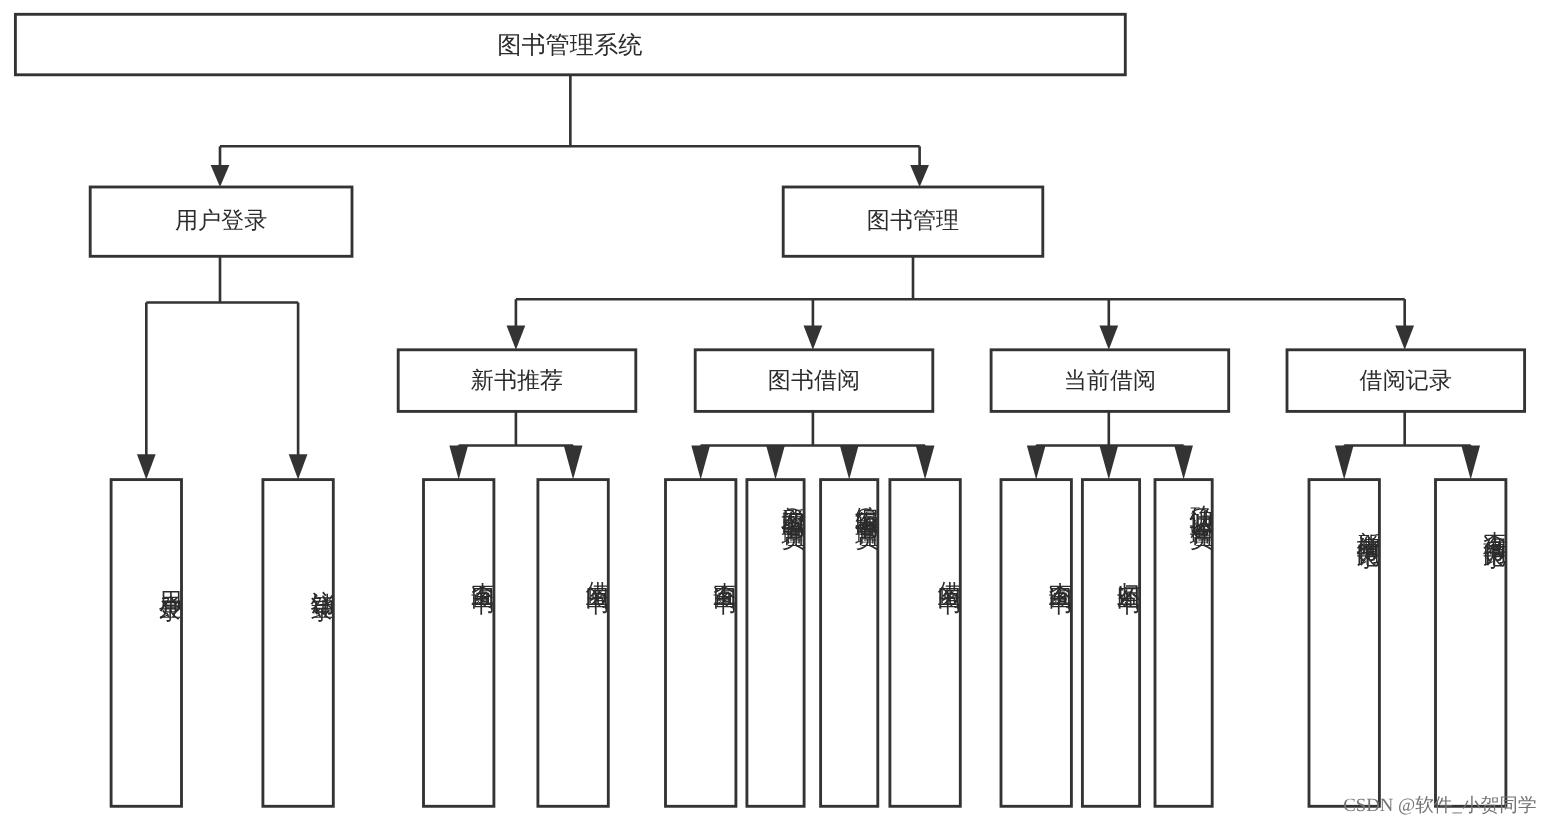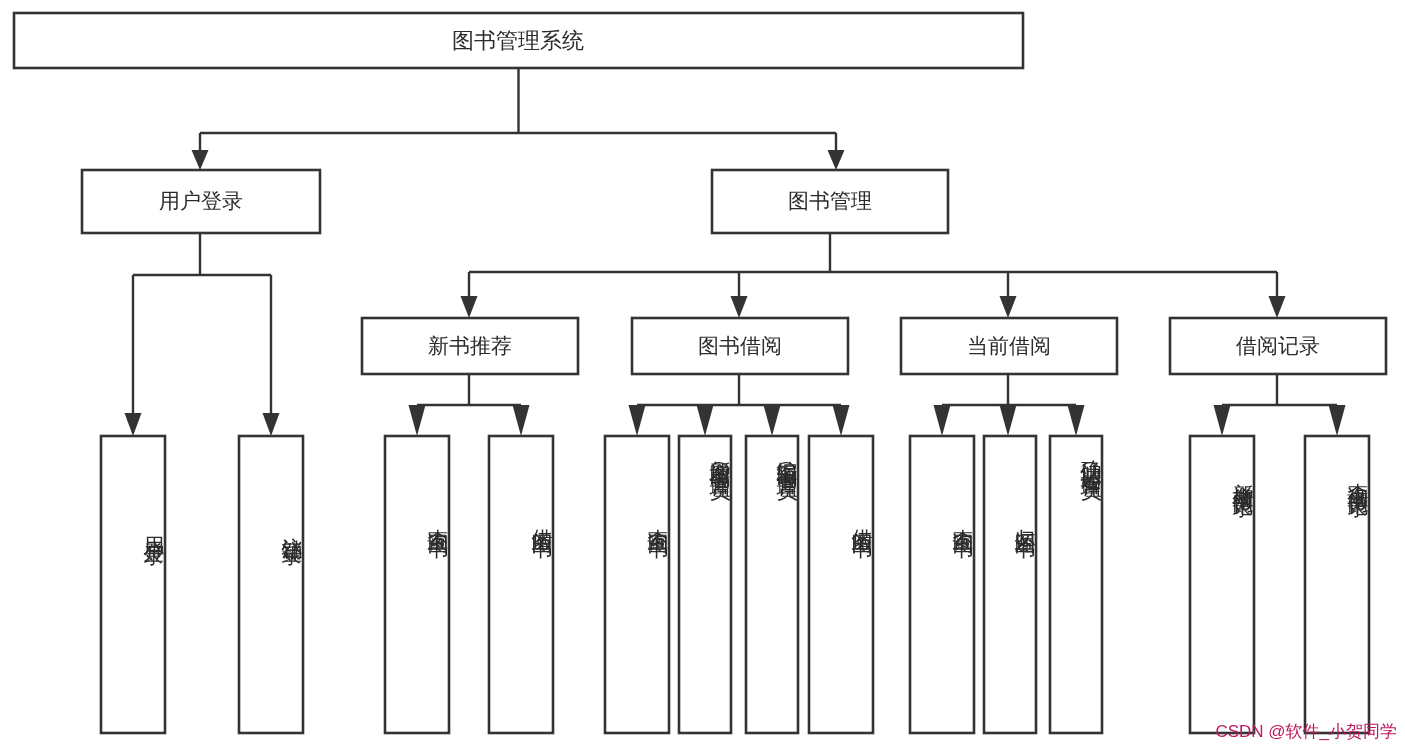--- a/index.html
+++ b/index.html
@@ -66,23 +66,23 @@
     color: #2b2b2b;
     letter-spacing: 3px;
     white-space: nowrap;
     text-align: center;
     pointer-events: none;
   }
   .watermark {
     position: absolute;
     right: 8px;
     bottom: 4px;
-    font-family: Liberation Sans, sans-serif;
+    font-family: Liberation Serif, serif;
     font-size: 17px;
-    color: #be185d;
+    color: #737373;
     white-space: nowrap;
   }
 </style>
 </head>
 <body>
 
 <div id="diagram-root">
 
   <svg class="canvas" viewBox="0 0 1405 747" xmlns="http://www.w3.org/2000/svg">
 

